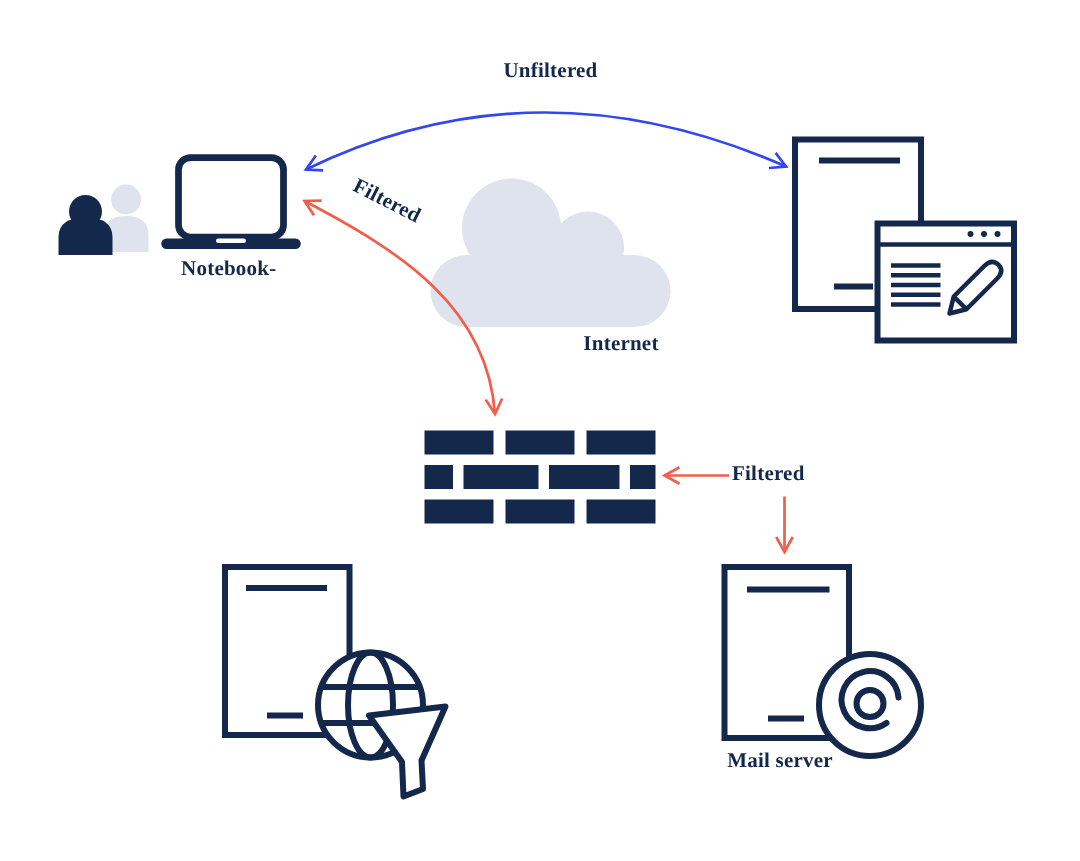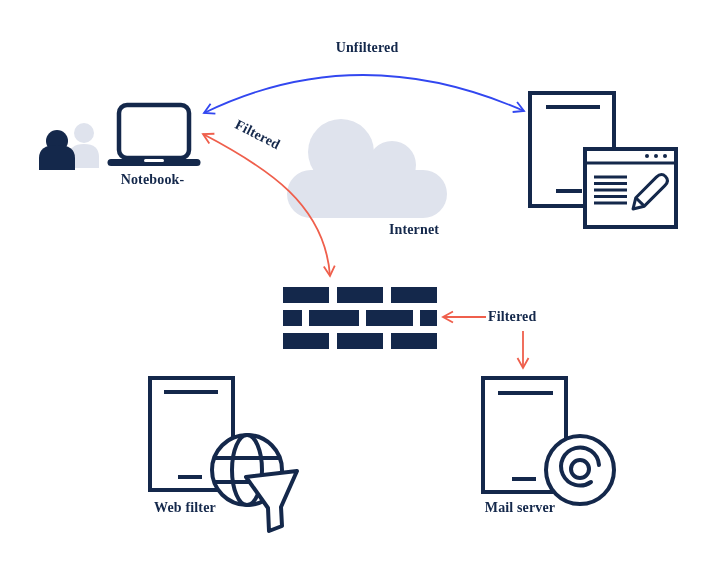--- a/index.html
+++ b/index.html
@@ -145,16 +145,15 @@
   <div class="lbl lbl-internet center">Internet</div>
 
   <div class="lbl lbl-notebook center">
     <div>Notebook-</div>
   </div>
 
 
 
   <div class="lbl lbl-filtered-right">Filtered</div>
 
-  <div class="lbl lbl-webfilter center">Web filter</div>
 
   <div class="lbl lbl-mailserver center">Mail server</div>
 </div>
 
 </body></html>

